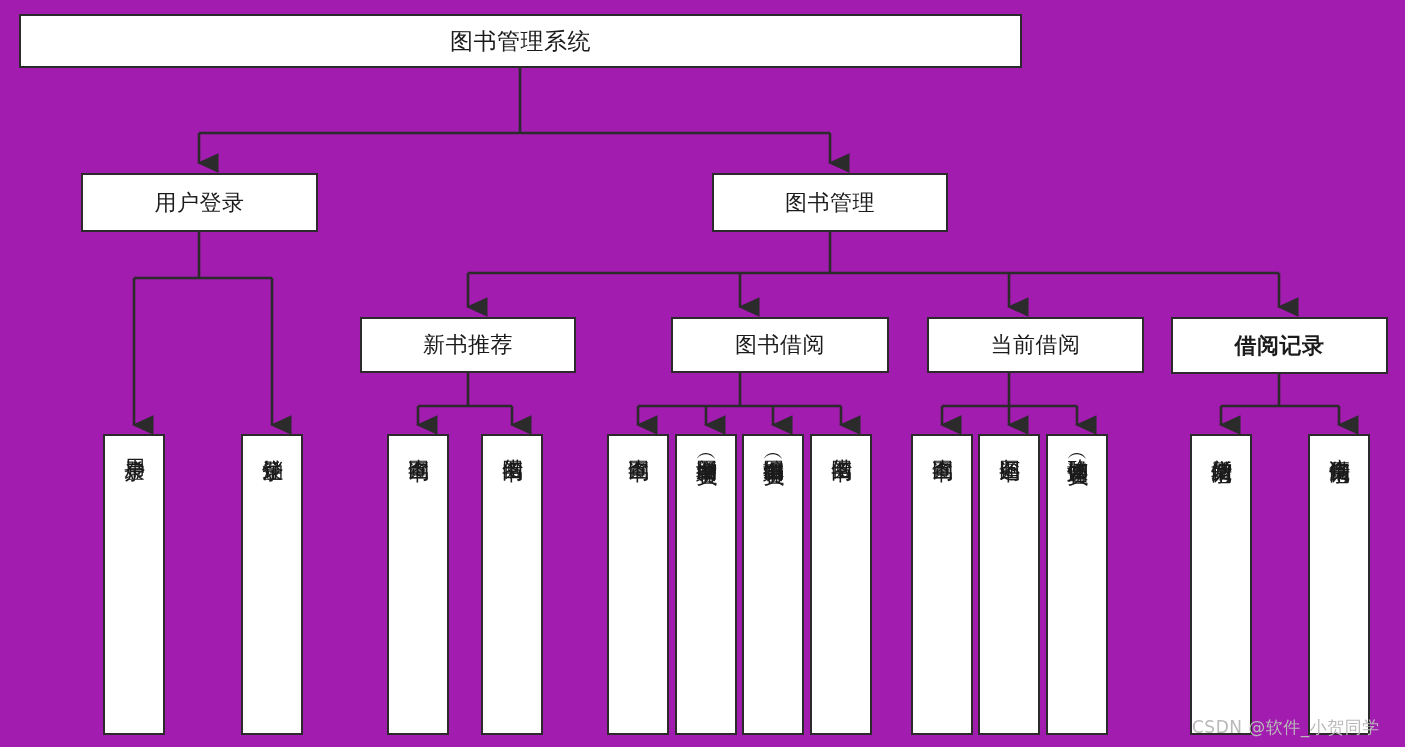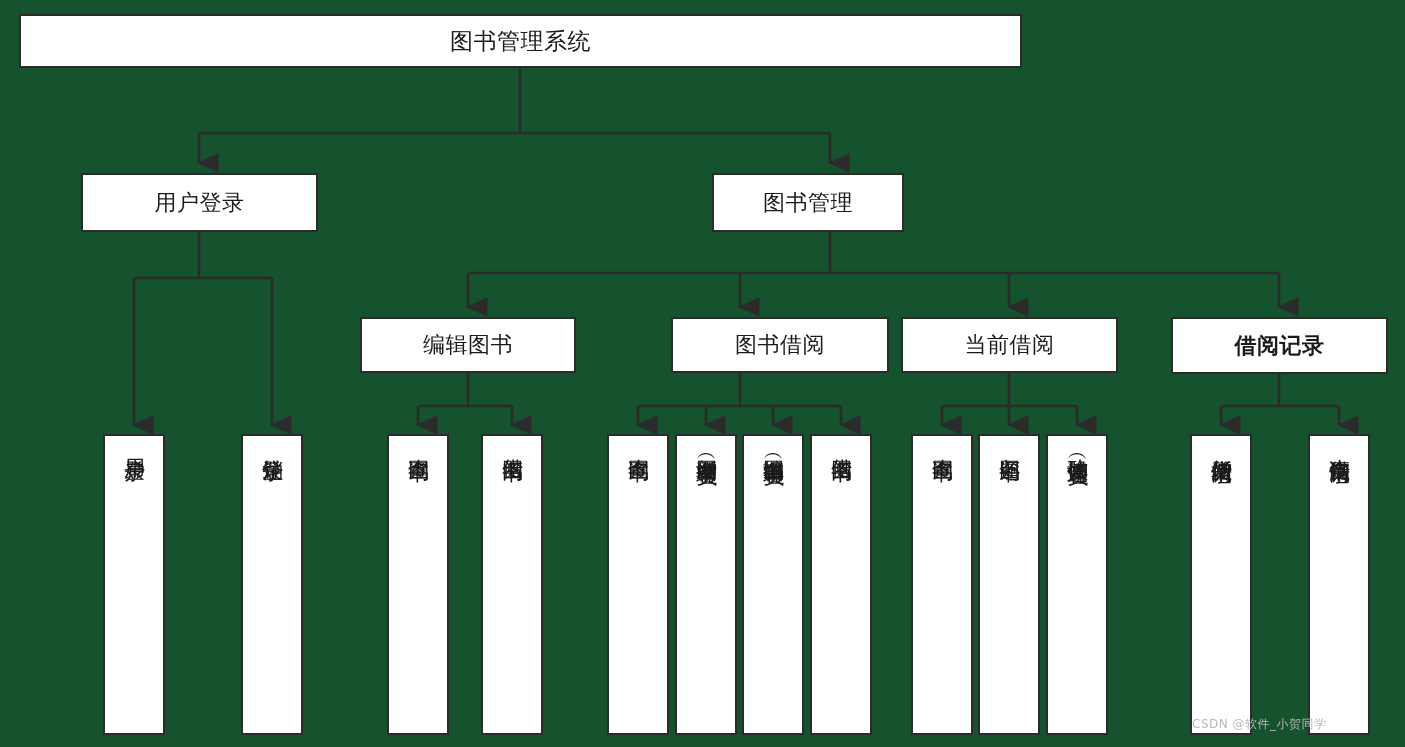--- a/index.html
+++ b/index.html
@@ -7,21 +7,21 @@
     padding: 0;
     background: #ffffff;
   }
   body {
     font-family: "DejaVu Sans", "Liberation Sans", sans-serif;
   }
   #canvas {
     position: relative;
     width: 1405px;
     height: 747px;
-    background: #14532d;
+    background: #a21caf;
     overflow: hidden;
   }
   svg#wires {
     position: absolute;
     left: 0;
     top: 0;
     width: 1405px;
     height: 747px;
     pointer-events: none;
   }
@@ -55,21 +55,21 @@
   .v-node .label {
     writing-mode: vertical-rl;
     text-orientation: upright;
     font-size: 21px;
     line-height: 1.02;
     letter-spacing: 1px;
     white-space: nowrap;
   }
   .watermark {
     position: absolute;
-    font-size: 12px;
+    font-size: 17px;
     color: #b9b9b9;
     letter-spacing: 0.5px;
     white-space: nowrap;
     user-select: none;
     text-align: center;
   }
 </style>
 </head>
 <body>
 
@@ -127,33 +127,33 @@
   </svg>
 
   <div class="node h-node root" style="left:19px; top:14px; width:1003px; height:54px;">
     <span class="label">图书管理系统</span>
   </div>
 
   <div class="node h-node" style="left:81px; top:173px; width:237px; height:59px;">
     <span class="label">用户登录</span>
   </div>
 
-  <div class="node h-node" style="left:712px; top:173px; width:192px; height:59px;">
+  <div class="node h-node" style="left:712px; top:173px; width:236px; height:59px;">
     <span class="label">图书管理</span>
   </div>
 
   <div class="node h-node" style="left:360px; top:317px; width:216px; height:56px;">
-    <span class="label">编辑图书</span>
+    <span class="label">新书推荐</span>
   </div>
 
   <div class="node h-node" style="left:631px; top:317px; width:218px; height:56px;margin-left:40px;">
     <span class="label">图书借阅</span>
   </div>
 
-  <div class="node h-node" style="left:901px; top:317px; width:217px; height:56px;font-family:Liberation Serif, serif;">
+  <div class="node h-node" style="left:927px; top:317px; width:217px; height:56px;font-family:Liberation Serif, serif;">
     <span class="label">当前借阅</span>
   </div>
 
   <div class="node h-node" style="left:1171px; top:317px; width:217px; height:57px;font-weight:bold;">
     <span class="label">借阅记录</span>
   </div>
 
   <div class="node v-node" style="left:103px; top:434px; width:62px; height:301px;">
     <span class="label">用户登录</span>
   </div>

